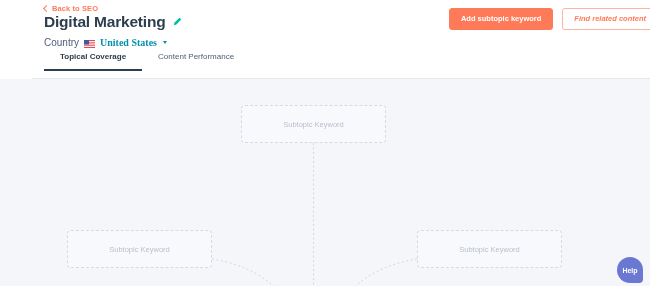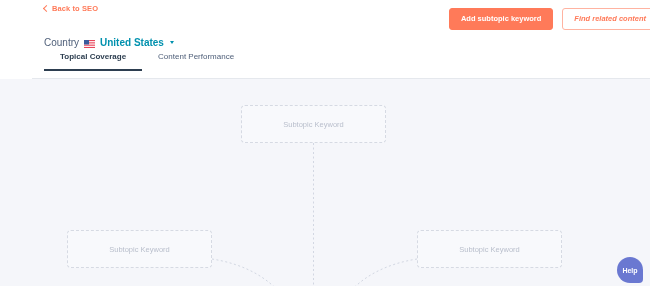--- a/index.html
+++ b/index.html
@@ -95,20 +95,21 @@
   .flag-icon {
     width: 11px;
     height: 8px;
     display: block;
     border-radius: 0.5px;
   }
   .country-value {
     color: #0091ae;
     font-weight: bold;
     cursor: pointer;
+    font-family: Liberation Serif, serif;
   }
   .caret-down {
     width: 0;
     height: 0;
     border-left: 2.5px solid transparent;
     border-right: 2.5px solid transparent;
     border-top: 3px solid #0091ae;
     margin-left: 1px;
     cursor: pointer;
   }
@@ -250,20 +251,28 @@
 
 <div class="app">
 
   <div class="header">
 
     <div class="back-link">
       <span class="chevron-left"></span>
       <span>Back to SEO</span>
     </div>
 
+    <div class="title-row">
+      <span class="page-title">Digital Marketing</span>
+      <span class="edit-icon">
+        <svg width="9" height="9" viewBox="0 0 16 16" aria-hidden="true">
+          <path d="M11.5 1.3 L14.7 4.5 L5.6 13.6 L1.6 14.4 L2.4 10.4 Z" fill="#00bda5"></path>
+        </svg>
+      </span>
+    </div>
 
     <div class="country-row">
       <span class="country-label">Country</span>
       <span class="flag-icon">
         <svg width="11" height="8" viewBox="0 0 22 16" aria-hidden="true">
           <rect width="22" height="16" fill="#ffffff"></rect>
           <rect y="0" width="22" height="2.3" fill="#e8455a"></rect>
           <rect y="4.6" width="22" height="2.3" fill="#e8455a"></rect>
           <rect y="9.2" width="22" height="2.3" fill="#e8455a"></rect>
           <rect y="13.8" width="22" height="2.2" fill="#e8455a"></rect>

